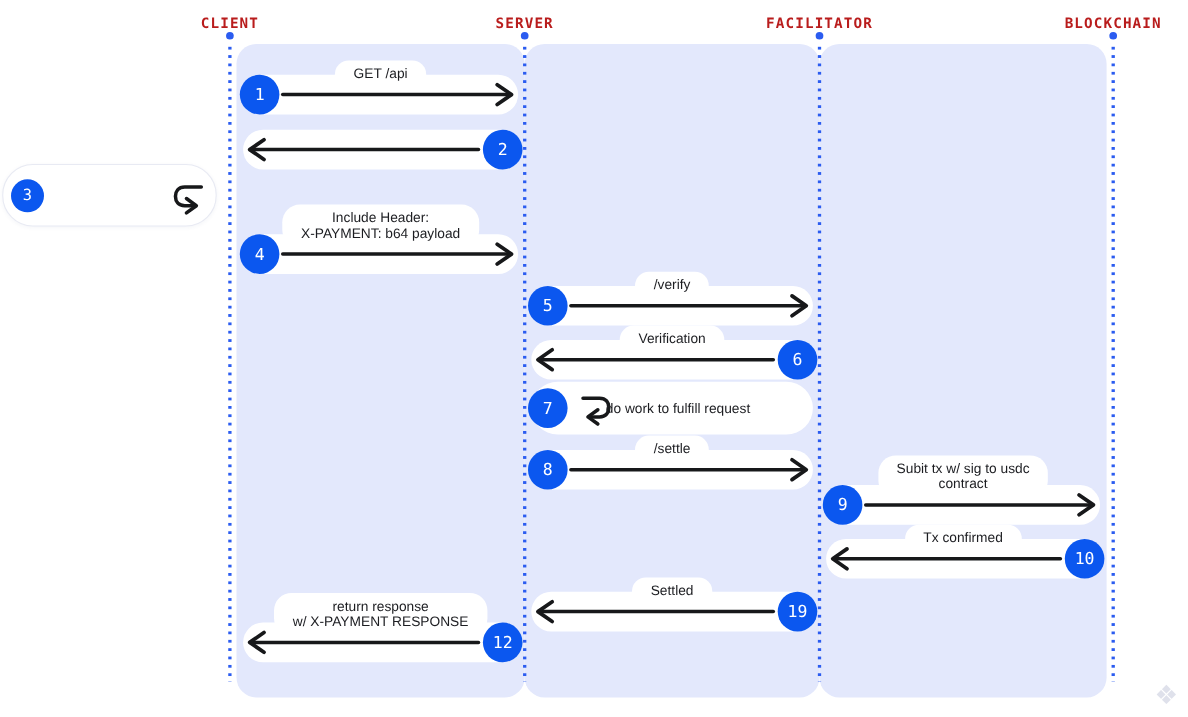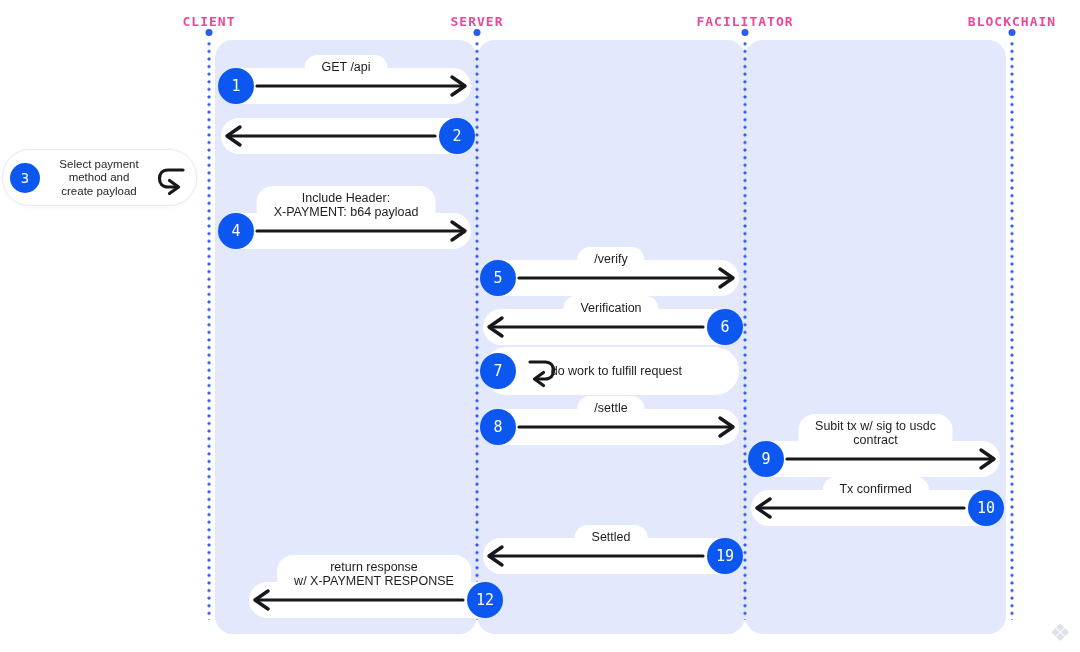--- a/index.html
+++ b/index.html
@@ -13,21 +13,21 @@
   *{margin:0;padding:0;box-sizing:border-box;}
   html,body{background:#fff;}
   #canvas{
     position:relative;width:1080px;height:652px;background:#ffffff;
     overflow:hidden;font-family:"Liberation Sans", sans-serif;color:var(--text);
   }
   
   .actor-label{
     position:absolute;top:14px;transform:translateX(-50%);
     font-family:"DejaVu Sans Mono", monospace;font-size:13px;font-weight:600;
-    letter-spacing:1px;color:#ec4899;white-space:nowrap;
+    letter-spacing:1px;color:#b91c1c;white-space:nowrap;
   }
   .anchor-dot{
     position:absolute;top:29px;width:7px;height:7px;border-radius:50%;
     background:var(--lifeline);transform:translateX(-50%);
   }
   .lifeline{
     position:absolute;top:40px;height:580px;width:3px;transform:translateX(-50%);
     background-image:radial-gradient(circle, var(--lifeline) 1.45px, rgba(0,0,0,0) 1.55px);
     background-size:3px 7.6px;background-repeat:repeat-y;
   }
@@ -214,41 +214,36 @@
         <div class="strip"></div>
         <div class="pill">
           <div>Settled</div>
         </div>
         <svg width="256" height="28" style="left: 6px; top: 38px;">
           <line x1="220" x2="8" y1="14" y2="14" stroke="#17181a" stroke-width="3.2" stroke-linecap="round"></line>
           <polyline points="19,5 6,14 19,23" fill="none" stroke="#17181a" stroke-width="3.4" stroke-linecap="round" stroke-linejoin="round"></polyline>
         </svg>
         <div class="badge" style="right: 2px;">19</div>
       </div>
-      <div class="msg" style="left: 215px; width: 262px; top: 548px; margin-left: 28px;">
+      <div class="msg" style="left: 215px; width: 262px; top: 532px;">
         <div class="strip"></div>
         <div class="pill">
           <div>return response</div>
           <div>w/ X-PAYMENT RESPONSE</div>
         </div>
         <svg width="250" height="28" style="left: 6px; top: 38px;">
           <line x1="214" x2="8" y1="14" y2="14" stroke="#17181a" stroke-width="3.2" stroke-linecap="round"></line>
           <polyline points="19,5 6,14 19,23" fill="none" stroke="#17181a" stroke-width="3.4" stroke-linecap="round" stroke-linejoin="round"></polyline>
         </svg>
         <div class="badge" style="right: 2px;">12</div>
       </div>
     </div>
 
   <div class="note">
     <div class="badge">3</div>
-    <div class="note-text">
-      <div>Select payment</div>
-      <div>method and</div>
-      <div>create payload</div>
-    </div>
     <svg width="40" height="34" viewBox="0 0 40 34">
       <path d="M33 8 H18 C12 8 9.5 12 9.5 16.5 C9.5 21 12 25 18 25 H26" fill="none" stroke="#17181a" stroke-width="3.2" stroke-linecap="round"></path>
       <polyline points="19.5,18.5 28.5,25 19.5,31.5" fill="none" stroke="#17181a" stroke-width="3.2" stroke-linecap="round" stroke-linejoin="round"></polyline>
     </svg>
   </div>
 
   <div class="watermark">
     <span class="wm-icon">❖</span>
   </div>
 

